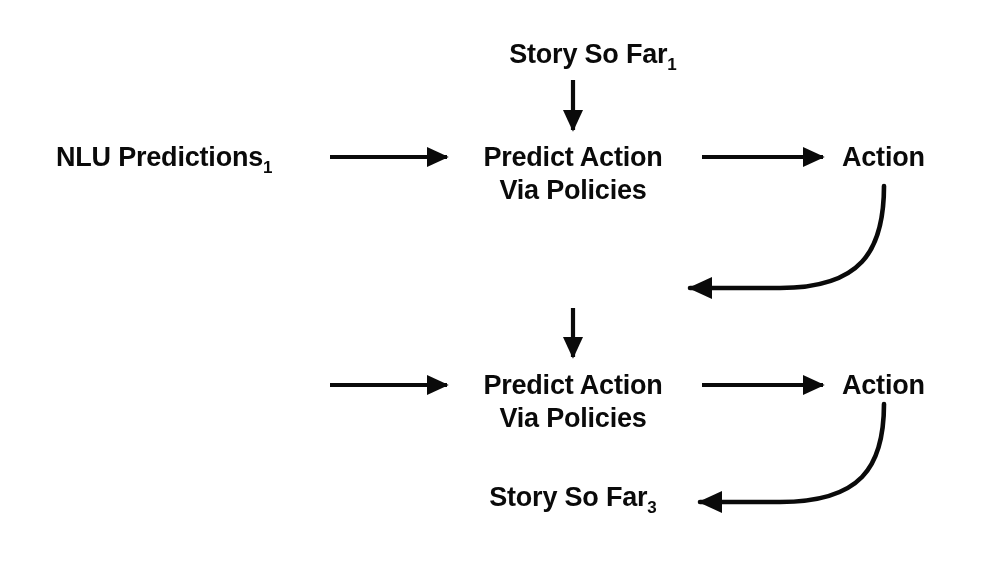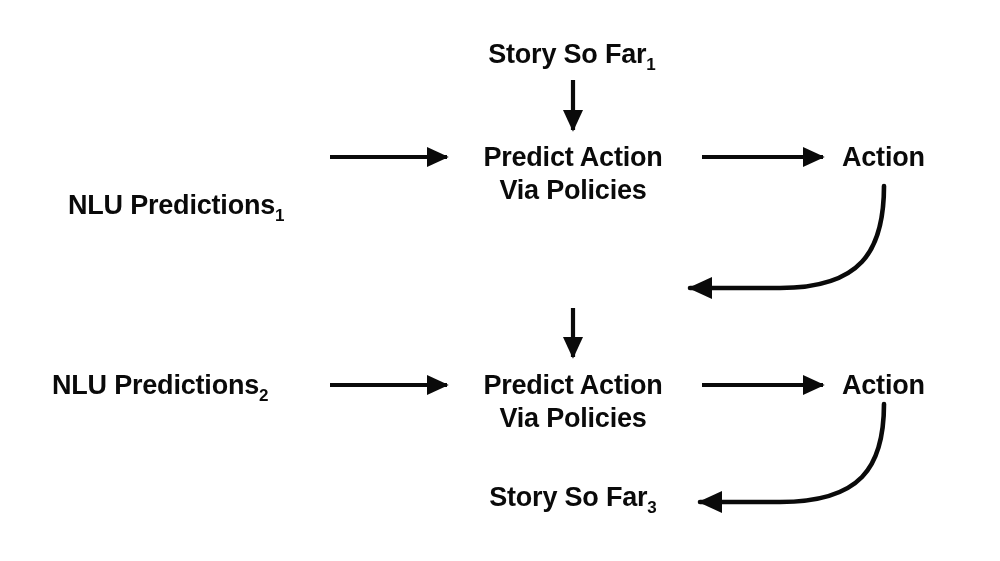--- a/index.html
+++ b/index.html
@@ -70,41 +70,38 @@
 
     <line x1="573" y1="308" x2="573" y2="357" stroke="#0a0a0a" stroke-width="4.2" marker-end="url(#ah)"></line>
 
     <line x1="330" y1="385" x2="447" y2="385" stroke="#0a0a0a" stroke-width="4.2" marker-end="url(#ah)"></line>
 
     <line x1="702" y1="385" x2="823" y2="385" stroke="#0a0a0a" stroke-width="4.2" marker-end="url(#ah)"></line>
 
     <path d="M 884 404 C 884 468, 860 502, 780 502 L 700 502" fill="none" stroke="#0a0a0a" stroke-width="4.6" stroke-linecap="round" marker-end="url(#ah)"></path>
   </svg>
 
-  <div class="node center" style="left:572px; top:38px;">
+  <div class="node center" style="left:593px; top:38px;">
     <span>Story So Far</span><span class="sub">1</span>
   </div>
 
-  <div class="node left" style="left:68px; top:141px;margin-top:48px;">
+  <div class="node left" style="left:56px; top:141px;">
     <span>NLU Predictions</span><span class="sub">1</span>
   </div>
 
   <div class="node center" style="left:573px; top:141px;">
     <div>Predict Action</div>
     <div>Via Policies</div>
   </div>
 
   <div class="node left" style="left:842px; top:141px;">
     <span>Action</span>
   </div>
 
 
-  <div class="node left" style="left:52px; top:369px;">
-    <span>NLU Predictions</span><span class="sub">2</span>
-  </div>
 
   <div class="node center" style="left:573px; top:369px;">
     <div>Predict Action</div>
     <div>Via Policies</div>
   </div>
 
   <div class="node left" style="left:842px; top:369px;">
     <span>Action</span>
   </div>
 

